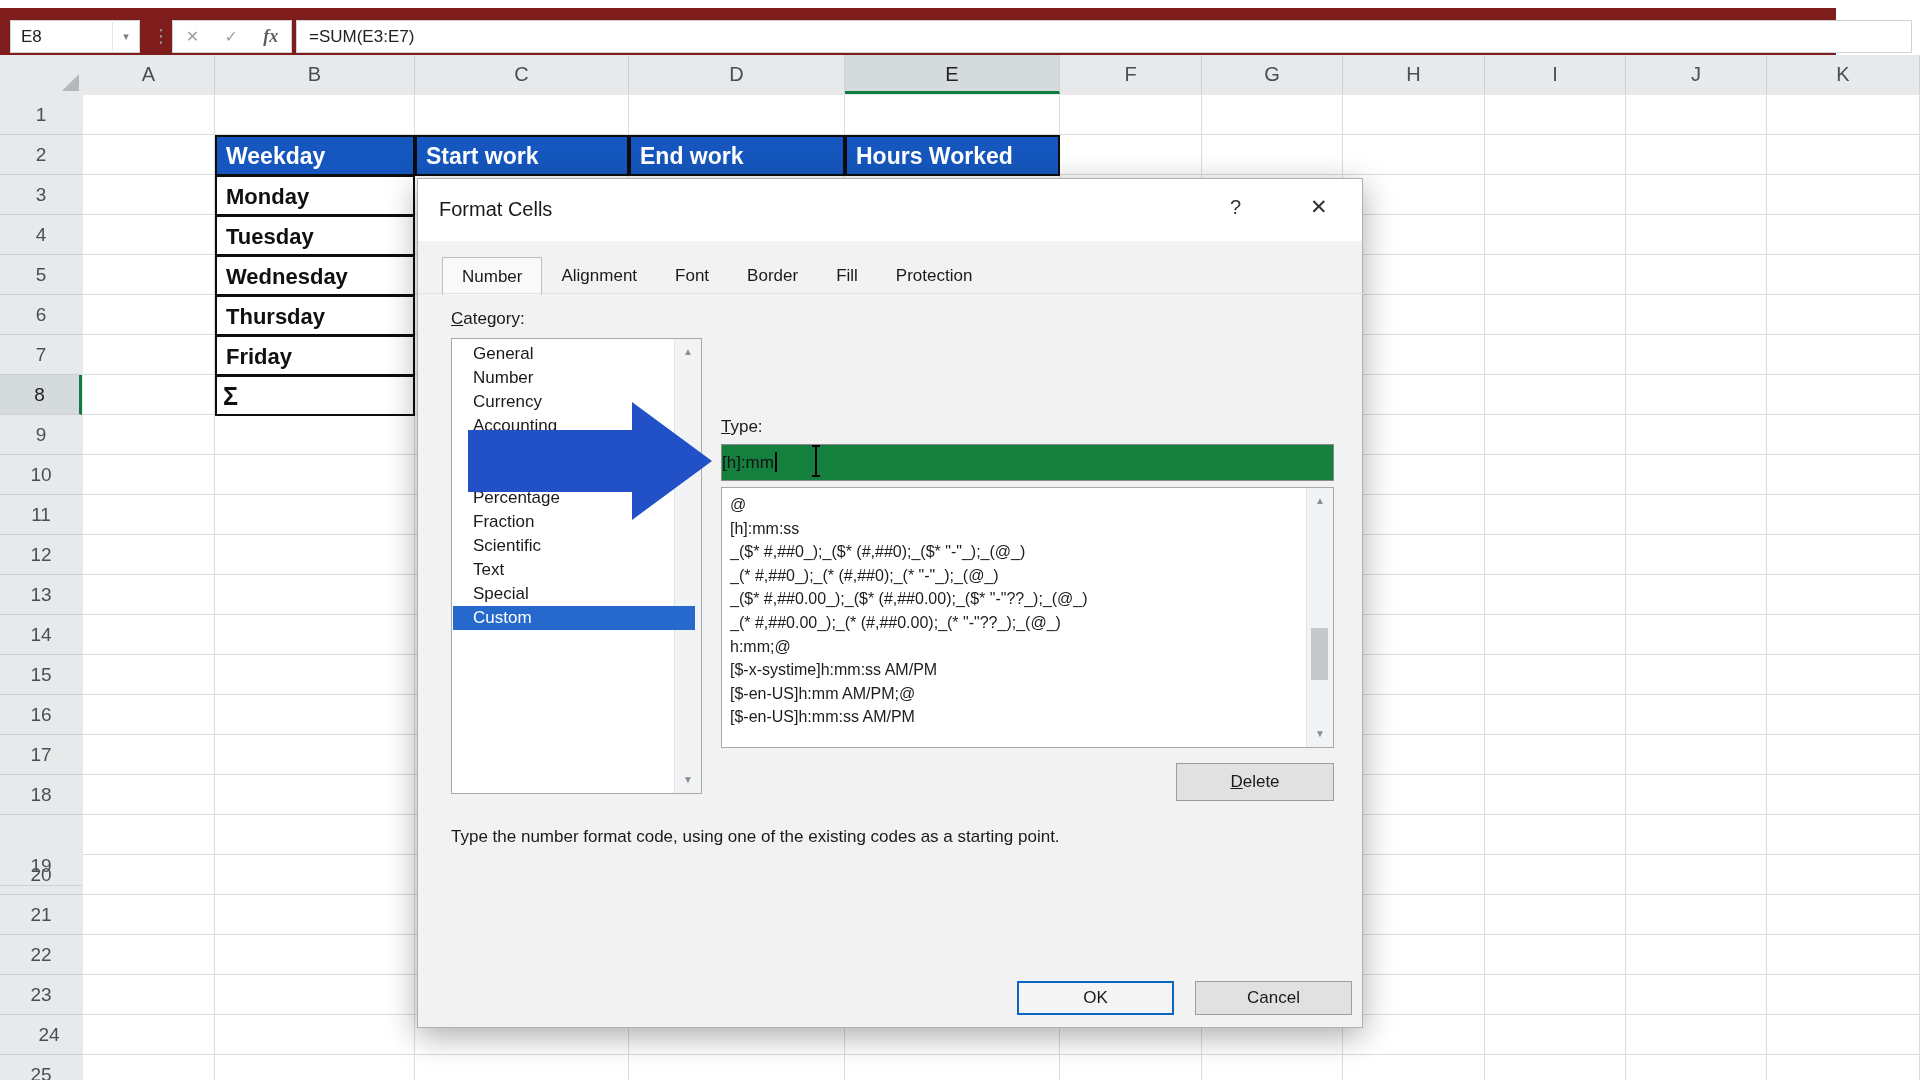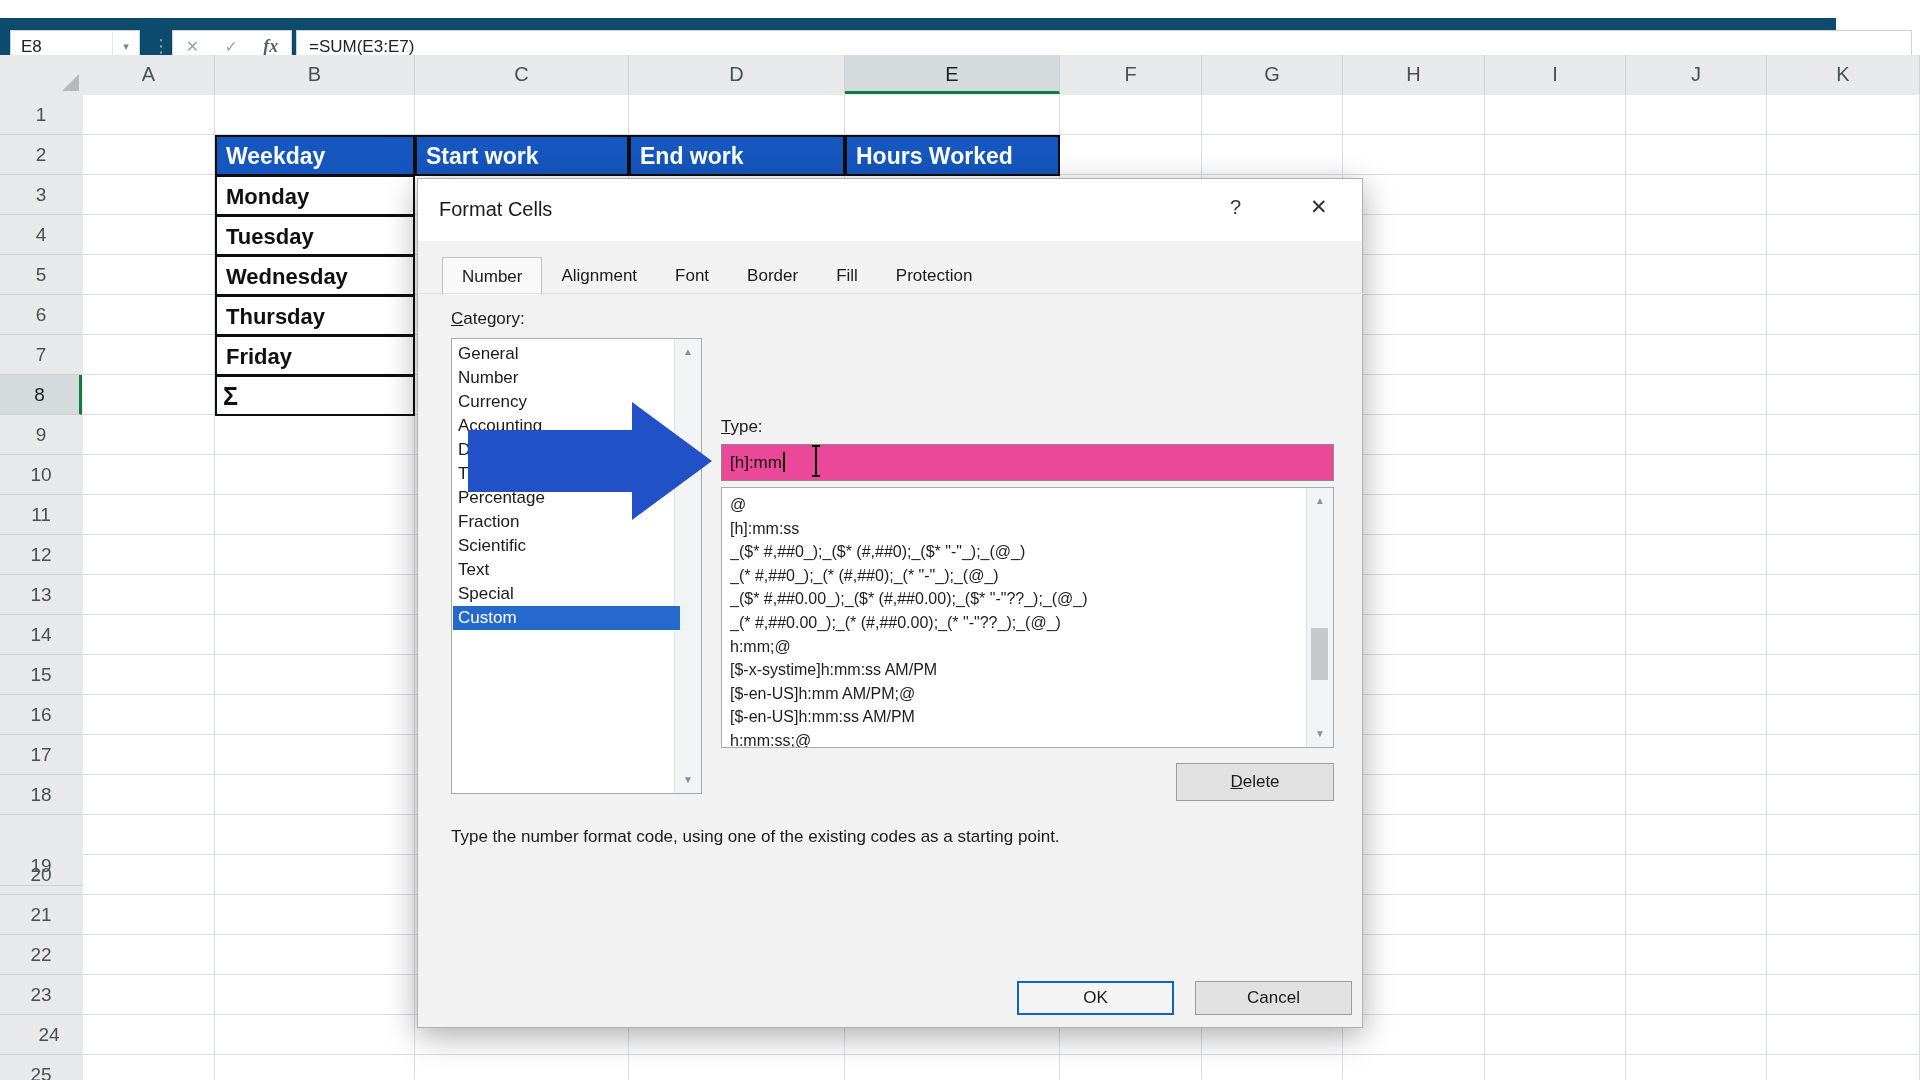--- a/index.html
+++ b/index.html
@@ -1,20 +1,20 @@
 <!DOCTYPE html>
 <html><head>
 <meta charset="utf-8">
 <style>
   html,body{margin:0;padding:0;background:#fff;}
   #app{position:relative;width:1920px;height:1080px;overflow:hidden;
        font-family:"Liberation Sans",sans-serif;background:#fff;}
 
   
-  .topbar{position:absolute;left:0;top:18px;width:1836px;height:55px;background:#0c4a6e;border-bottom:1px solid #d2d5d7;}
+  .topbar{position:absolute;left:0;top:8px;width:1836px;height:55px;background:#7f1d1d;border-bottom:1px solid #d2d5d7;}
   .namebox{position:absolute;left:10px;top:12px;width:128px;height:31px;background:#fff;border:1px solid #d0d3d5;
            display:flex;align-items:center;font-size:17px;color:#222;}
   .namebox .nbval{padding-left:10px;flex:1;}
   .namebox .nbcaret{width:26px;text-align:center;color:#7d8184;font-size:11px;border-left:1px solid #e4e6e8;line-height:29px;}
   .fdots{position:absolute;left:152px;top:17px;color:#9aa0a4;font-size:18px;letter-spacing:0;}
   .fbtns{position:absolute;left:172px;top:12px;width:118px;height:31px;background:#fff;border:1px solid #d0d3d5;
          display:flex;align-items:center;justify-content:space-around;}
   .fbtns .ic{font-size:16px;color:#9aa0a4;}
   .fbtns .fx{font-style:italic;font-family:"Liberation Serif",serif;font-size:18px;color:#5c6putable5f;color:#5c5f62;font-weight:bold;}
   .fbar{position:absolute;left:296px;top:12px;width:1614px;height:31px;background:#fff;border:1px solid #d0d3d5;
@@ -50,33 +50,33 @@
   .dtitle .qmark{position:absolute;left:812px;top:17px;font-size:20px;color:#333;}
   .dtitle .xmark{position:absolute;left:892px;top:16px;font-size:21px;color:#333;}
   .tabs{position:absolute;left:24px;top:80px;height:35px;display:flex;align-items:flex-end;}
   .tab{padding:7px 19px 8px 19px;font-size:17px;color:#1a1a1a;background:transparent;}
   .tab.active{background:#f9f9f9;border:1px solid #bfbfbf;border-bottom:none;padding-top:9px;position:relative;top:1px;}
   .tabline{position:absolute;left:0px;top:114px;width:946px;height:1px;background:#e2e2e2;}
 
   .ak::first-letter{text-decoration:underline;}
   .catlabel{position:absolute;left:33px;top:130px;display:inline-block;}
   .catbox{position:absolute;left:33px;top:159px;width:251px;height:456px;background:#fff;border:1px solid #a9a9a9;box-sizing:border-box;}
-  .catitem{position:absolute;left:1px;width:222px;height:24px;line-height:24px;padding-left:5px;font-size:17px;color:#1a1a1a;}
+  .catitem{position:absolute;left:1px;width:222px;height:24px;line-height:24px;padding-left:20px;font-size:17px;color:#1a1a1a;}
   .catitem.sel{background:#2569CD;color:#fff;}
   .vscroll{position:absolute;right:0;top:0;width:26px;height:100%;background:#f2f3f4;border-left:1px solid #e3e3e3;}
   .vscroll .up,.vscroll .dn{position:absolute;left:0;width:100%;text-align:center;color:#8a8f94;font-size:10px;height:22px;line-height:22px;}
   .vscroll .up{top:2px;} .vscroll .dn{bottom:2px;}
   .vscroll .thumb{position:absolute;left:4px;width:17px;background:#c6c9cc;}
 
   .samplebox{position:absolute;left:303px;top:162px;width:627px;height:64px;border:1px solid #d2d2d2;}
   .samplebox .legend{position:absolute;left:13px;top:-11px;background:#f2f2f2;padding:0 5px;font-size:17px;color:#2c2c2c;}
   .samplebox .sval{position:absolute;left:32px;top:26px;font-size:17px;color:#1a1a1a;}
   .typelabel{position:absolute;left:303px;top:238px;display:inline-block;}
-  .typeinput{position:absolute;left:303px;top:265px;width:613px;height:37px;background:#ec4899;border:1px solid #8a8a8a;
-             box-sizing:border-box;line-height:35px;padding-left:8px;font-size:17px;color:#111;}
+  .typeinput{position:absolute;left:303px;top:265px;width:613px;height:37px;background:#15803d;border:1px solid #8a8a8a;
+             box-sizing:border-box;line-height:35px;font-size:17px;color:#111;}
   .caret{display:inline-block;width:2px;height:20px;background:#000;vertical-align:-4px;margin-left:1px;}
   .codes{position:absolute;left:303px;top:308px;width:613px;height:261px;background:#fff;border:1px solid #a9a9a9;
          box-sizing:border-box;overflow:hidden;}
   .codeitem{position:absolute;left:8px;width:570px;height:23px;line-height:23px;font-size:16px;color:#1c1c1c;white-space:nowrap;overflow:hidden;}
 
   .btn{position:absolute;box-sizing:border-box;text-align:center;font-size:17px;color:#1a1a1a;background:#e1e1e1;border:1px solid #9d9d9d;}
   .delbtn{left:758px;top:584px;width:158px;height:38px;line-height:36px;}
   .okbtn{left:599px;top:802px;width:157px;height:34px;line-height:30px;background:#f4f4f4;border:2px solid #0b66c3;}
   .cancelbtn{left:777px;top:802px;width:157px;height:34px;line-height:32px;}
   .helper{position:absolute;left:33px;top:648px;width:800px;font-size:17px;color:#1a1a1a;}
@@ -225,21 +225,20 @@
     <div class="codeitem" style="top: 5px;">@</div>
         <div class="codeitem" style="top: 28.6px;">[h]:mm:ss</div>
         <div class="codeitem" style="top: 52.2px;">_($* #,##0_);_($* (#,##0);_($* "-"_);_(@_)</div>
         <div class="codeitem" style="top: 75.8px;">_(* #,##0_);_(* (#,##0);_(* "-"_);_(@_)</div>
         <div class="codeitem" style="top: 99.4px;">_($* #,##0.00_);_($* (#,##0.00);_($* "-"??_);_(@_)</div>
         <div class="codeitem" style="top: 123px;">_(* #,##0.00_);_(* (#,##0.00);_(* "-"??_);_(@_)</div>
         <div class="codeitem" style="top: 146.6px;">h:mm;@</div>
         <div class="codeitem" style="top: 170.2px;">[$-x-systime]h:mm:ss AM/PM</div>
         <div class="codeitem" style="top: 193.8px;">[$-en-US]h:mm AM/PM;@</div>
         <div class="codeitem" style="top: 217.4px;">[$-en-US]h:mm:ss AM/PM</div>
-        <div class="codeitem" style="top: 241px;">h:mm:ss;@</div>
       </div>
 
     <div class="btn delbtn ak">Delete</div>
     <div class="helper">Type the number format code, using one of the existing codes as a starting point.</div>
     <div class="btn okbtn">OK</div>
     <div class="btn cancelbtn">Cancel</div>
   </div>
 
   <svg class="bigarrow" width="244" height="118">
     <polygon id="arrowpoly" points="0,28 164,28 164,0 244,59 164,118 164,90 0,90" fill="#2150C7"></polygon>

